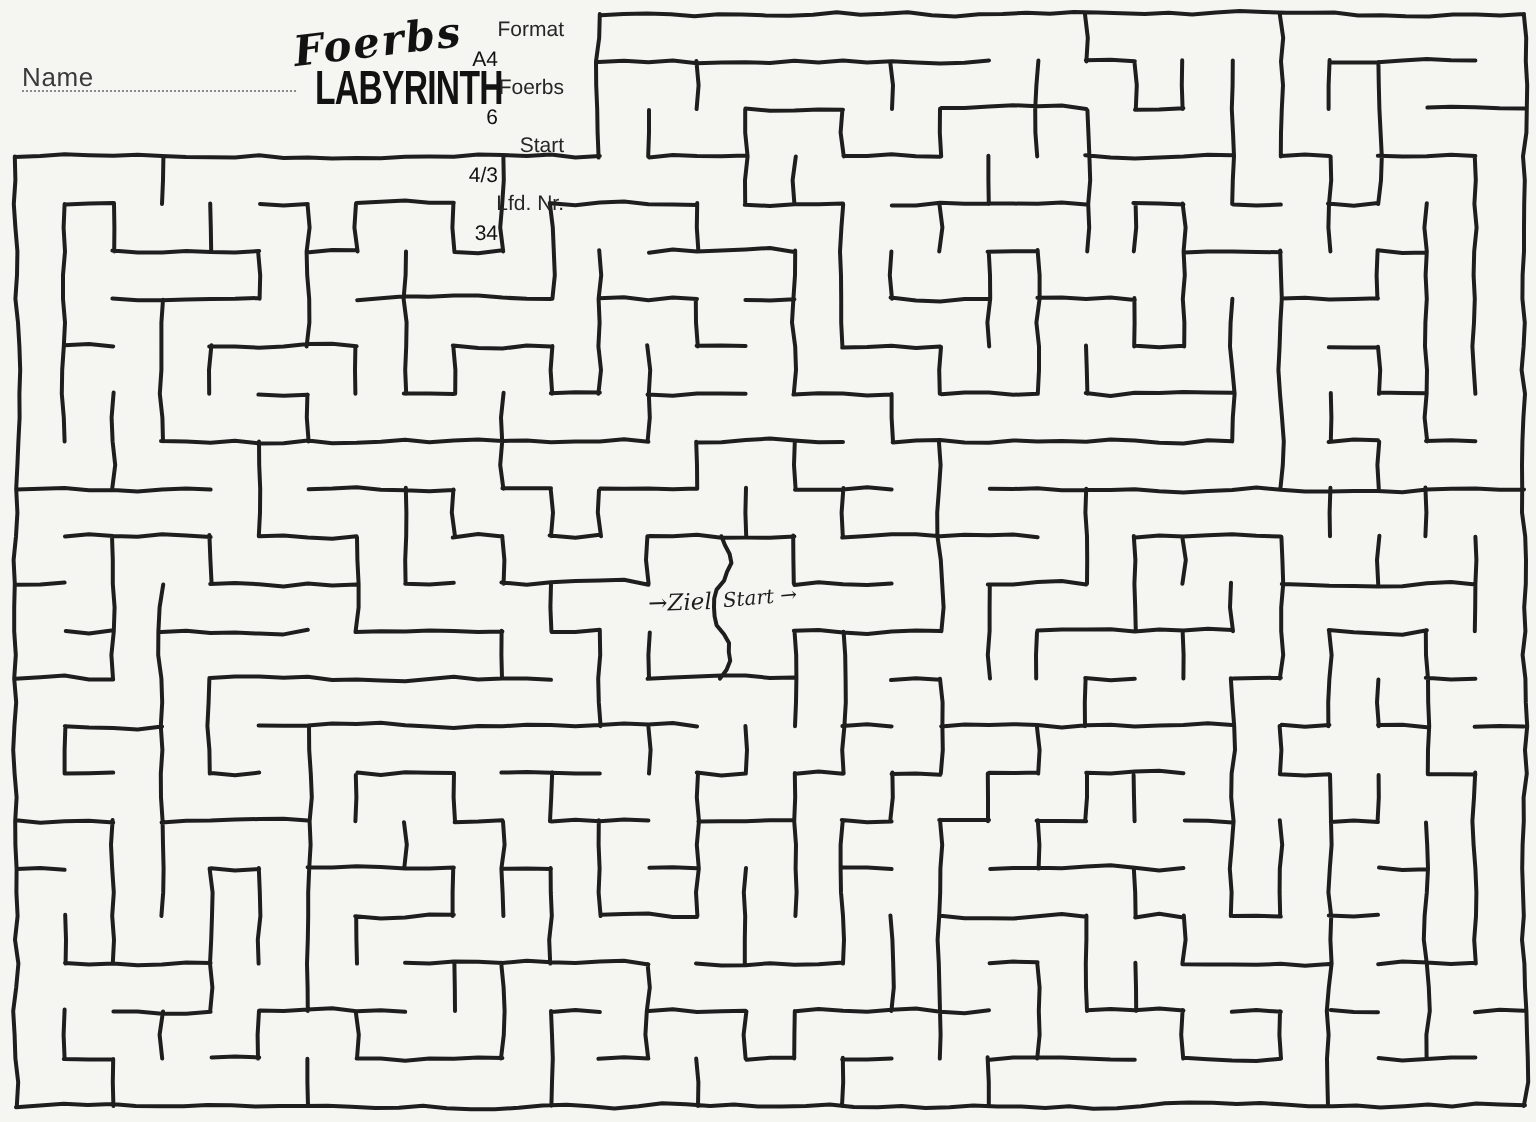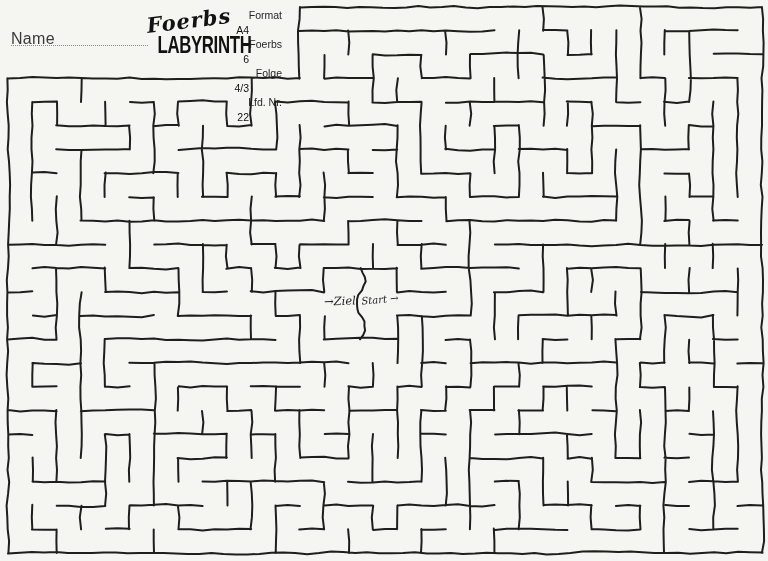--- a/index.html
+++ b/index.html
@@ -14,21 +14,21 @@
   #maze-svg { position: absolute; left: 0; top: 0; }
 
   
   .name-field {
     position: absolute;
     left: 11px; top: 30px;
     width: 137px; height: 15px;
     border-bottom: 1.5px dotted #8a8a8a;
   }
   .name-label {
-    font-size: 16px;
+    font-size: 13px;
     color: #3a3a3a;
     letter-spacing: 0.3px;
     line-height: 14px;
   }
 
   
   .logo {
     position: absolute;
     left: 144px; top: 9px;
     width: 90px;
@@ -100,25 +100,25 @@
   <div class="info-panel">
     <div class="info-row">
       <span class="info-label">Format</span>
       <span class="info-value">A4</span>
     </div>
     <div class="info-row">
       <span class="info-label">Foerbs</span>
       <span class="info-value">6</span>
     </div>
     <div class="info-row">
-      <span class="info-label">Folge</span>
+      <span class="info-label">Start</span>
       <span class="info-value">4/3</span>
     </div>
     <div class="info-row">
       <span class="info-label">Lfd. Nr.</span>
-      <span class="info-value">22</span>
+      <span class="info-value">34</span>
     </div>
   </div>
 
   <span class="ziel-label">→Ziel</span>
   <span class="start-label">Start →</span>
 
 </div>
 
 </body></html>

